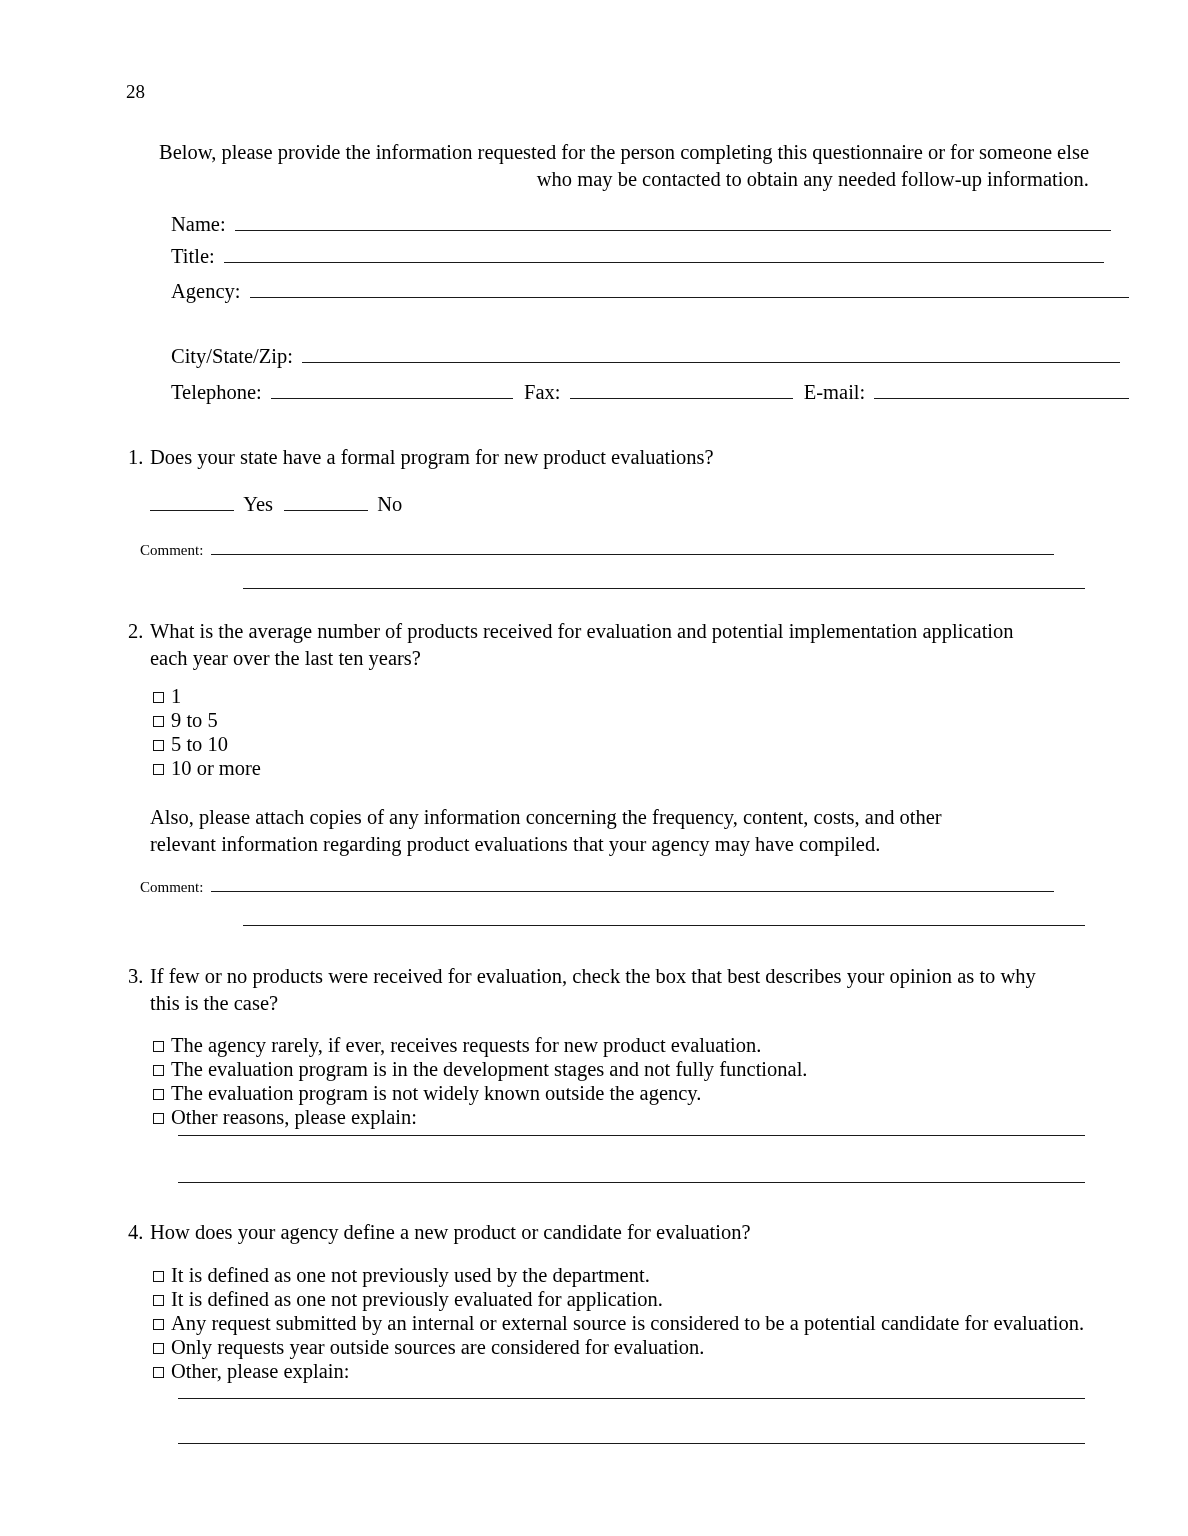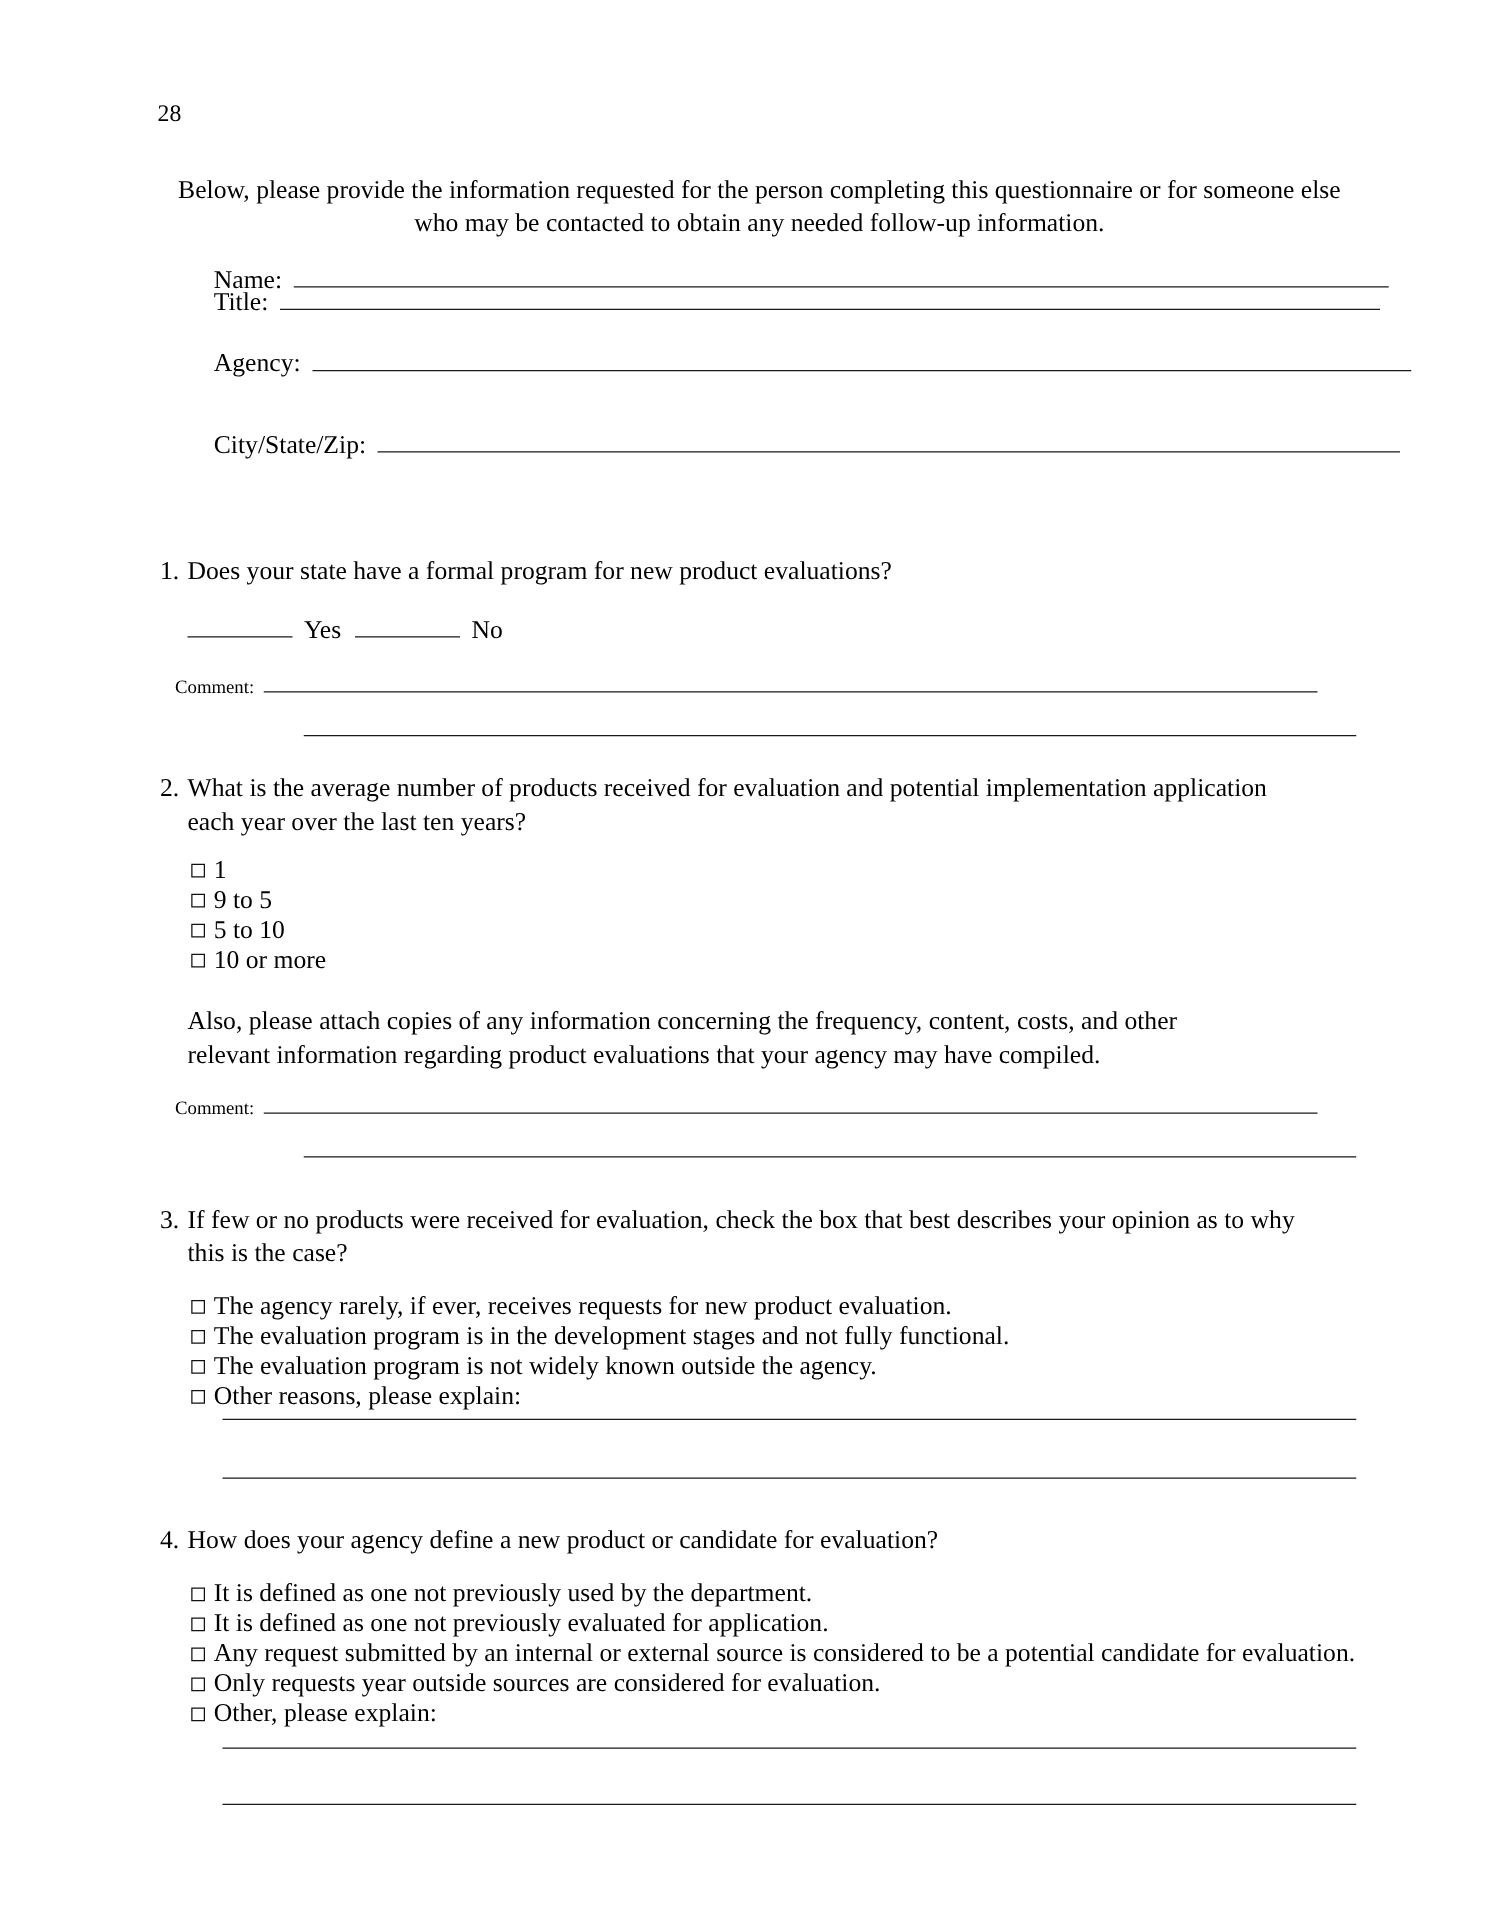--- a/index.html
+++ b/index.html
@@ -32,21 +32,21 @@
     line-height: 24px;
   }
 
   .intro {
     position: absolute;
     left: 126px;
     top: 139px;
     width: 963px;
     font-size: 20.5px;
     line-height: 27px;
-    text-align: center;
+    text-align: right;
   }
 
   
   .fieldrow {
     position: absolute;
     left: 126px;
     width: 960px;
     height: 30px;
     font-size: 20.5px;
     line-height: 30px;
@@ -152,36 +152,44 @@
 
   <div class="pagenum">28</div>
 
   <div class="intro">Below, please provide the information requested for the person completing this questionnaire or for someone else who may be contacted to obtain any needed follow-up information.</div>
 
   <div class="fieldrow" style="top:209px;">
     <span class="lbl">Name:</span>
     <span class="rule" style="width:876px;"></span>
   </div>
 
-  <div class="fieldrow" style="top:227px;">
+  <div class="fieldrow" style="top:241px;">
     <span class="lbl">Title:</span>
     <span class="rule" style="width:880px;"></span>
   </div>
 
   <div class="fieldrow" style="top:276px;">
     <span class="lbl">Agency:</span>
     <span class="rule" style="width:879px;"></span>
   </div>
 
 
   <div class="fieldrow" style="top:341px;">
     <span class="lbl">City/State/Zip:</span>
     <span class="rule" style="width:818px;"></span>
   </div>
 
+  <div class="fieldrow" style="top:377px;">
+    <span class="lbl">Telephone:</span>
+    <span class="rule" style="width:242px;"></span>
+    <span class="lbl" style="margin-left:6px;">Fax:</span>
+    <span class="rule" style="width:223px;"></span>
+    <span class="lbl" style="margin-left:6px;">E-mail:</span>
+    <span class="rule" style="width:255px;"></span>
+  </div>
 
   <div class="qnum" style="left:128px; top:444px;">1.</div>
   <div class="qtext" style="top:444px;">Does your state have a formal program for new product evaluations?</div>
 
   <div class="yesno" style="top:489px;">
     <span class="blank-short"></span>
     <span class="word">Yes</span>
     <span class="blank-short"></span>
     <span class="word">No</span>
   </div>

